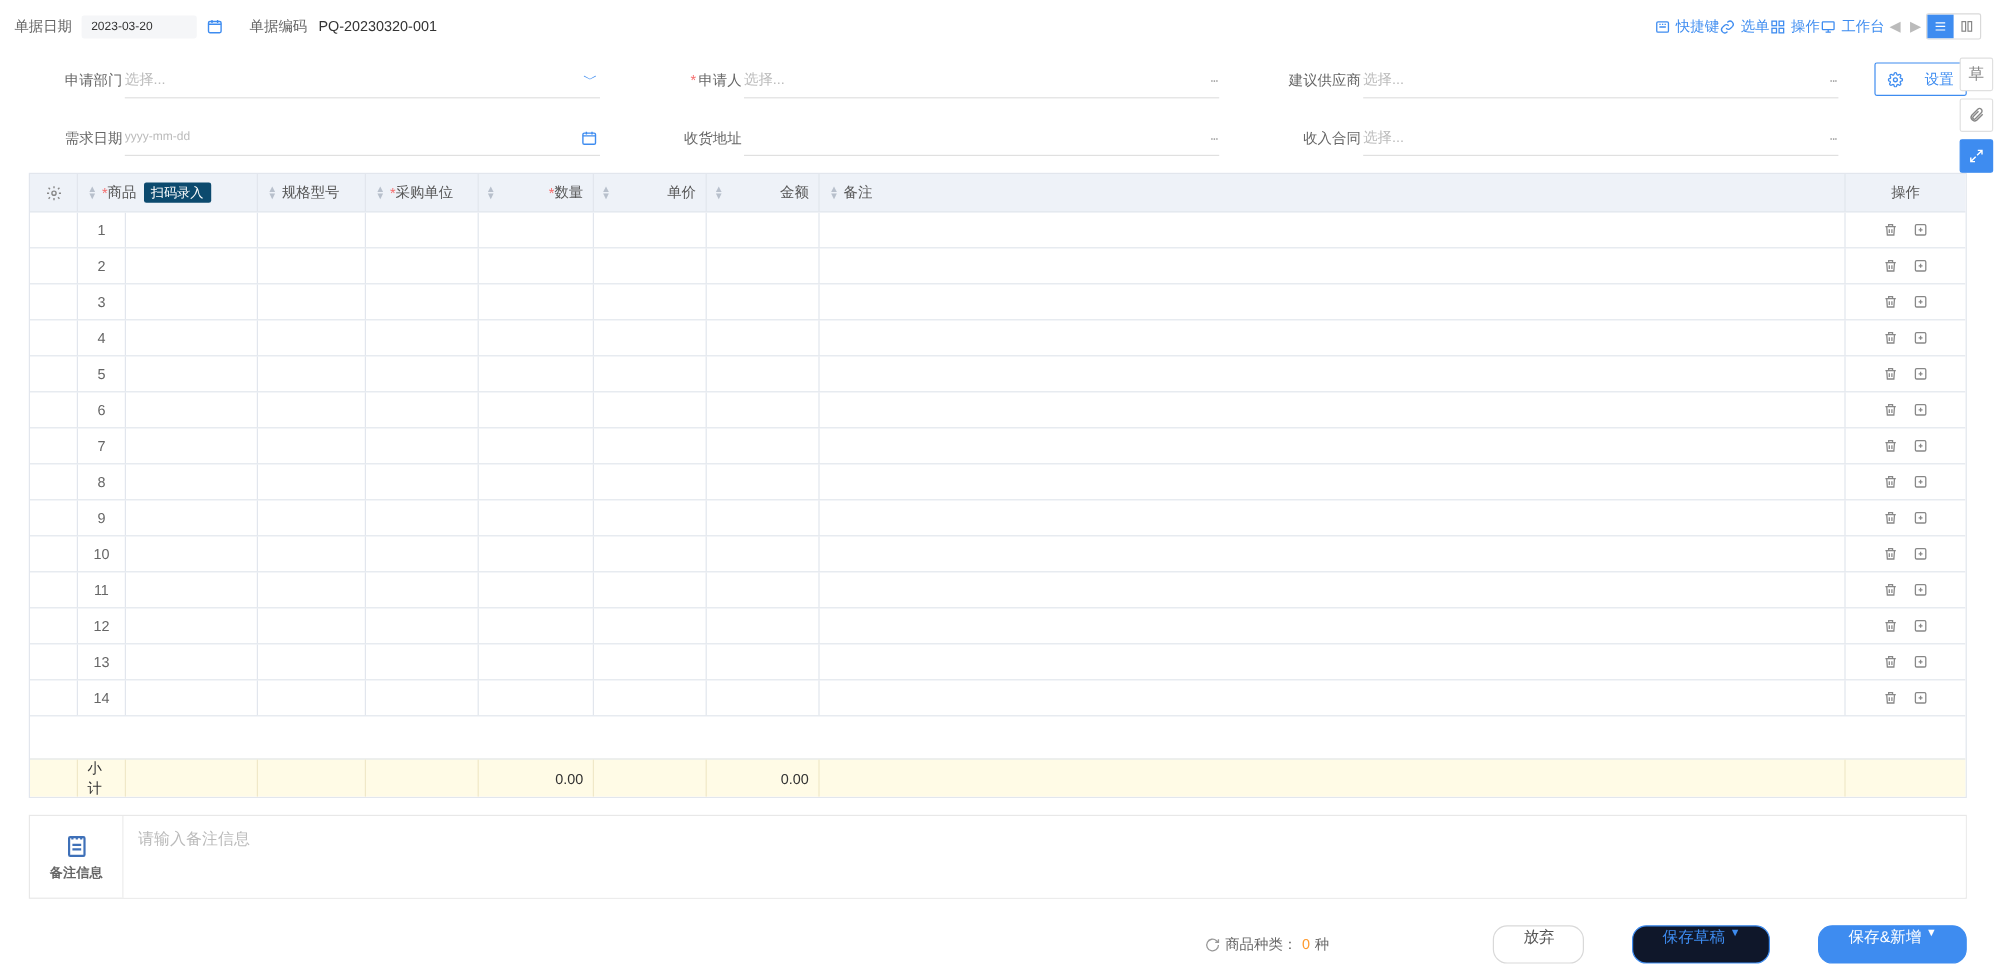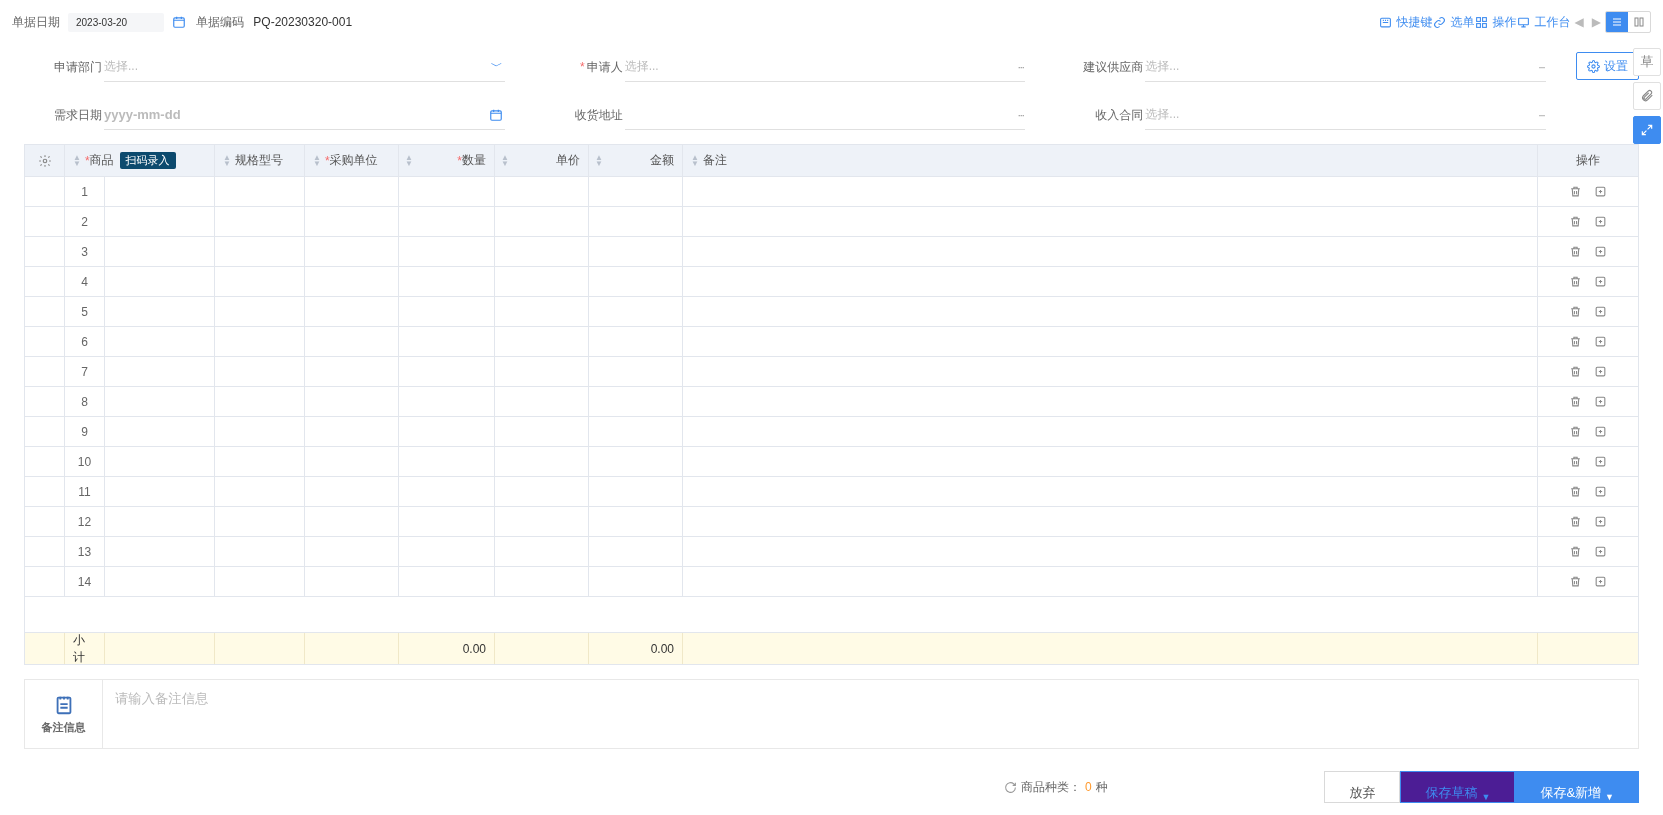--- a/index.html
+++ b/index.html
@@ -5,43 +5,43 @@
 * { box-sizing: border-box; margin: 0; padding: 0; }
 body { font-family: "Microsoft YaHei", -apple-system, sans-serif; font-size: 12px; color: #333; background: #fff; overflow: hidden; }
 .root { width: 1663px; height: 815px; position: relative; display: flex; flex-direction: column; }
 
 
 .top-bar { height: 44px; display: flex; align-items: center; padding: 12px 12px; border-bottom: 0px solid #e8e8e8; }
 .top-left { display: flex; align-items: center; gap: 8px; flex: 1; }
 .top-bar .lbl { color: #666; font-size: 12px; }
 .date-input { background: #f5f6f8; border: none; border-radius: 2px; padding: 4px 8px; width: 96px; color: #333; font-size: 10px; }
 .ico-cal { color: #3e8cf0; font-size: 14px; }
-.doc-no { margin-left: 2px; color: #666; }
+.doc-no { margin-left: 14px; color: #666; }
 .doc-no .val { margin-left: 6px; color: #333; }
 .top-right { display: flex; align-items: center; color: #3e8cf0; }
 .top-act { display: inline-flex; align-items: center; gap: 4px; cursor: pointer; font-size: 12px; }
 .top-act .ic { width: 14px; height: 14px; display: inline-flex; align-items: center; justify-content: center; }
 .nav-arrow { color: #bbb; padding: 0 4px; cursor: pointer; font-size: 12px; }
 .view-toggle { display: flex; border: 1px solid #d9d9d9; border-radius: 2px; overflow: hidden; }
 .view-toggle span { width: 22px; height: 20px; display: flex; align-items: center; justify-content: center; cursor: pointer; font-size: 11px; color: #888; }
 .view-toggle span.active { background: #3e8cf0; color: #fff; }
 
 
 .form-wrap { padding: 8px 24px 10px 24px; display: flex; }
 .form-left { flex: 1; display: grid; grid-template-columns: 1fr 1fr 1fr; gap: 18px 40px; }
 .fitem { display: flex; align-items: center; }
 .fitem .flabel { width: 78px; text-align: right; color: #666; font-size: 12px; position: relative; }
 .fitem .flabel .req { color: #f56c6c; margin-right: 2px; }
 .fctrl { flex: 1; margin-left: 2px; border-bottom: 1px solid #e0e0e0; height: 30px; display: flex; align-items: center; position: relative; }
-.fctrl input { border: none; outline: none; width: 100%; font-size: 13px; color: #3b82f6; background: transparent; font-weight: bold; }
+.fctrl input { border: none; outline: none; width: 100%; font-size: 10px; color: #3b82f6; background: transparent; }
 .fctrl input::placeholder { color: #bbb; }
 .fctrl .sel-ph { color: #bbb; }
 .fctrl .tail { position: absolute; right: 2px; color: #3e8cf0; font-size: 12px; }
 .fctrl .tail-gray { color: #999; letter-spacing: -2px; }
-.settings-btn { border: 1px solid #3e8cf0; color: #3e8cf0; background: #fff; border-radius: 2px; padding: 4px 10px; display: inline-flex; align-items: center; gap: 4px; cursor: pointer; font-size: 12px; height: 28px; align-self: flex-start; margin-left: 30px;}
+.settings-btn { border: 1px solid #3e8cf0; color: #3e8cf0; background: #fff; border-radius: 2px; padding: 4px 10px; display: inline-flex; align-items: center; gap: 18px; cursor: pointer; font-size: 12px; height: 28px; align-self: flex-start; margin-left: 30px;}
 
 
 .table-wrap { flex: 1; margin: 4px 24px 0 24px; border: 1px solid #e2e6ed; position: relative; display: flex; flex-direction: column; overflow: hidden; }
 .thead { display: flex; background: #eef2f8; height: 32px; border-bottom: 1px solid #e2e6ed; }
 .th { border-right: 1px solid #e2e6ed; display: flex; align-items: center; padding: 0 8px; color: #555; position: relative; font-size: 12px; }
 .th .sort { color: #b8c0cc; font-size: 8px; line-height: 6px; margin-right: 4px; display: flex; flex-direction: column; cursor: pointer; }
 .th .req { color: #f56c6c; }
 .th.right { justify-content: flex-end; }
 .th.right .sort { position: absolute; left: 6px; }
 .badge-scan { background: #0c4a6e; color: #fff; font-size: 11px; padding: 1px 6px; border-radius: 2px; margin-left: 6px; }
@@ -70,23 +70,23 @@
 .remarks-ico { width: 78px; border-right: 1px solid #e8e8e8; display: flex; flex-direction: column; align-items: center; justify-content: center; gap: 4px; color: #3e70b8; }
 .remarks-ico .ic { font-size: 22px; }
 .remarks-ico .t { font-size: 11px; color: #666; font-weight: bold; }
 .remarks textarea { flex: 1; border: none; outline: none; resize: none; padding: 10px 12px; font-family: inherit; color: #333; }
 .remarks textarea::placeholder { color: #bbb; }
 
 
 .footer { height: 56px; display: flex; align-items: center; justify-content: flex-end; padding: 0 24px; margin-top: 10px;}
 .ft-info { margin-right: auto; margin-left: 980px; color: #666; display: flex; align-items: center; gap: 4px; }
 .ft-info .cnt { color: #ff9a2e; }
-.btn { height: 32px; padding: 0 24px; border-radius: 0; cursor: pointer; font-size: 13px; display: inline-flex; align-items: flex-end; gap: 4px; }
+.btn { height: 32px; padding: 0 24px; border-radius: 12px; cursor: pointer; font-size: 13px; display: inline-flex; align-items: flex-start; gap: 4px; margin-left: 40px; }
 .btn-plain { background: #fff; border: 1px solid #d9d9d9; color: #555; }
-.btn-outline { background: #4c1d95; border: 1px solid #3e8cf0; color: #3e8cf0; }
+.btn-outline { background: #0f172a; border: 1px solid #3e8cf0; color: #3e8cf0; }
 .btn-primary { background: #3e8cf0; border: 1px solid #3e8cf0; color: #fff; }
 .caret-down { font-size: 9px; }
 
 
 .side-rail { position: absolute; right: 0; top: 48px; width: 32px; display: flex; flex-direction: column; gap: 6px; align-items: center; }
 .side-btn { width: 28px; height: 28px; border: 1px solid #e0e0e0; border-radius: 2px; display: flex; align-items: center; justify-content: center; color: #888; cursor: pointer; background: #fff; font-size: 13px; }
 .side-btn.active { background: #3e8cf0; color: #fff; border-color: #3e8cf0; }
 
 
 .tbody::-webkit-scrollbar { width: 10px; }

